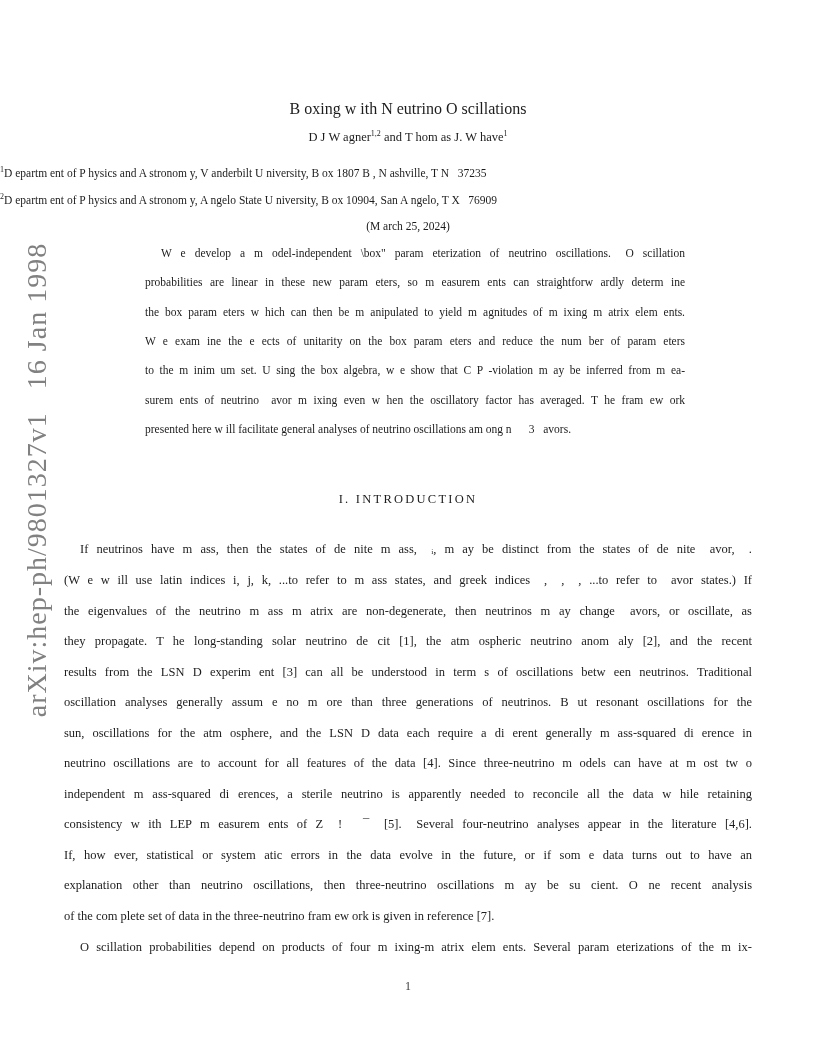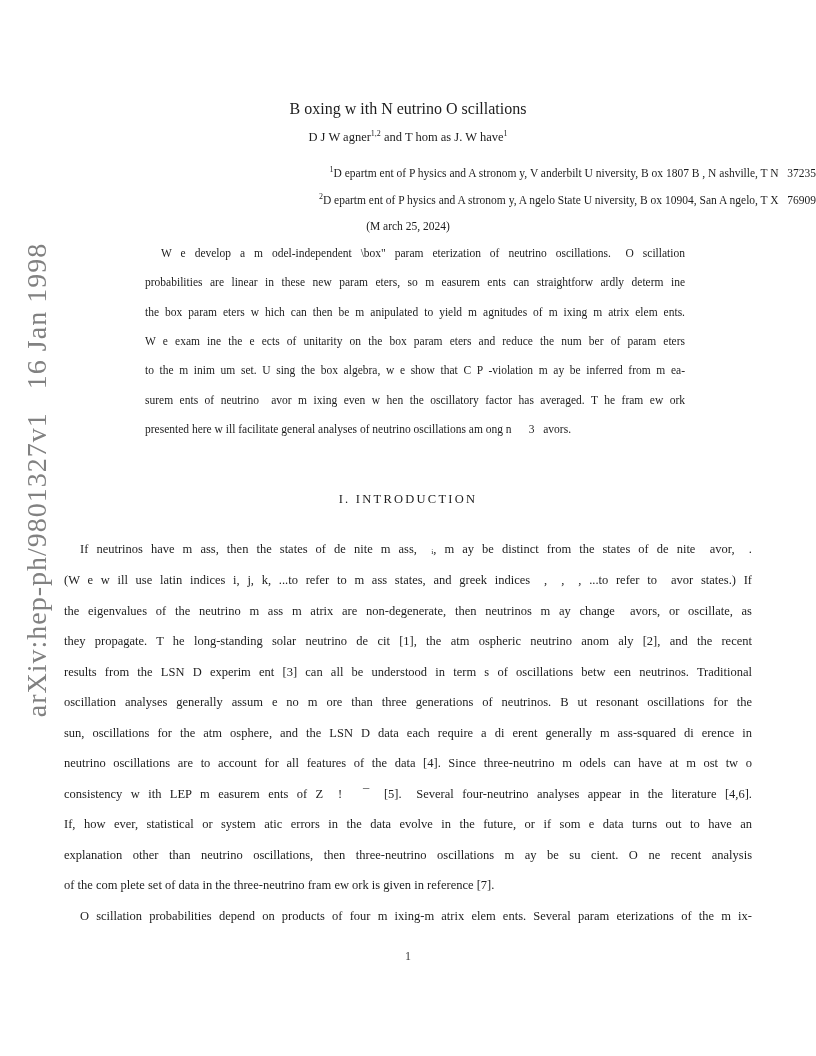--- a/index.html
+++ b/index.html
@@ -28,23 +28,22 @@
     text-align: center;
     font-size: 16px;
   }
   .authors {
     margin-top: 12px;
     text-align: center;
     font-size: 12.5px;
   }
   sup { font-size: 8px; line-height: 0; vertical-align: super; }
   .affil {
-    text-align: right;
+    text-align: left;
     font-size: 11.5px;
-    padding-left: 32px;
   }
   .affil-1 { margin-top: 22px; }
   .affil-2 { margin-top: 15px; font-family: Liberation Serif, serif; }
   .dateline {
     margin-top: 14px;
     text-align: center;
     font-size: 11.5px;
   }
   .abstract {
     margin: 7px 131px 0 145px;
@@ -104,20 +103,21 @@
 
   <div class="body-par body-par-1">
     <div class="jl ind">If neutrinos have m ass, then the states of de nite m ass,  ᵢ, m ay be distinct from the states of de nite  avor,  .</div>
     <div class="jl">(W e w ill use latin indices i, j, k, ...to refer to m ass states, and greek indices  ,  ,  , ...to refer to  avor states.) If</div>
     <div class="jl">the eigenvalues of the neutrino m ass m atrix are non-degenerate, then neutrinos m ay change  avors, or oscillate, as</div>
     <div class="jl">they propagate. T he long-standing solar neutrino de cit [1], the atm ospheric neutrino anom aly [2], and the recent</div>
     <div class="jl">results from the LSN D experim ent [3] can all be understood in term s of oscillations betw een neutrinos. Traditional</div>
     <div class="jl">oscillation analyses generally assum e no m ore than three generations of neutrinos. B ut resonant oscillations for the</div>
     <div class="jl">sun, oscillations for the atm osphere, and the LSN D data each require a di erent generally m ass-squared di erence in</div>
     <div class="jl">neutrino oscillations are to account for all features of the data [4]. Since three-neutrino m odels can have at m ost tw o</div>
+    <div class="jl">independent m ass-squared di erences, a sterile neutrino is apparently needed to reconcile all the data w hile retaining</div>
     <div class="jl">consistency w ith LEP m easurem ents of Z  !  ¯  [5].  Several four-neutrino analyses appear in the literature [4,6].</div>
     <div class="jl">If, how ever, statistical or system atic errors in the data evolve in the future, or if som e data turns out to have an</div>
     <div class="jl">explanation other than neutrino oscillations, then three-neutrino oscillations m ay be su cient. O ne recent analysis</div>
     <div class="jl end">of the com plete set of data in the three-neutrino fram ew ork is given in reference [7].</div>
   </div>
 
   <div class="body-par">
     <div class="jl ind">O scillation probabilities depend on products of four m ixing-m atrix elem ents. Several param eterizations of the m ix-</div>
   </div>
 

